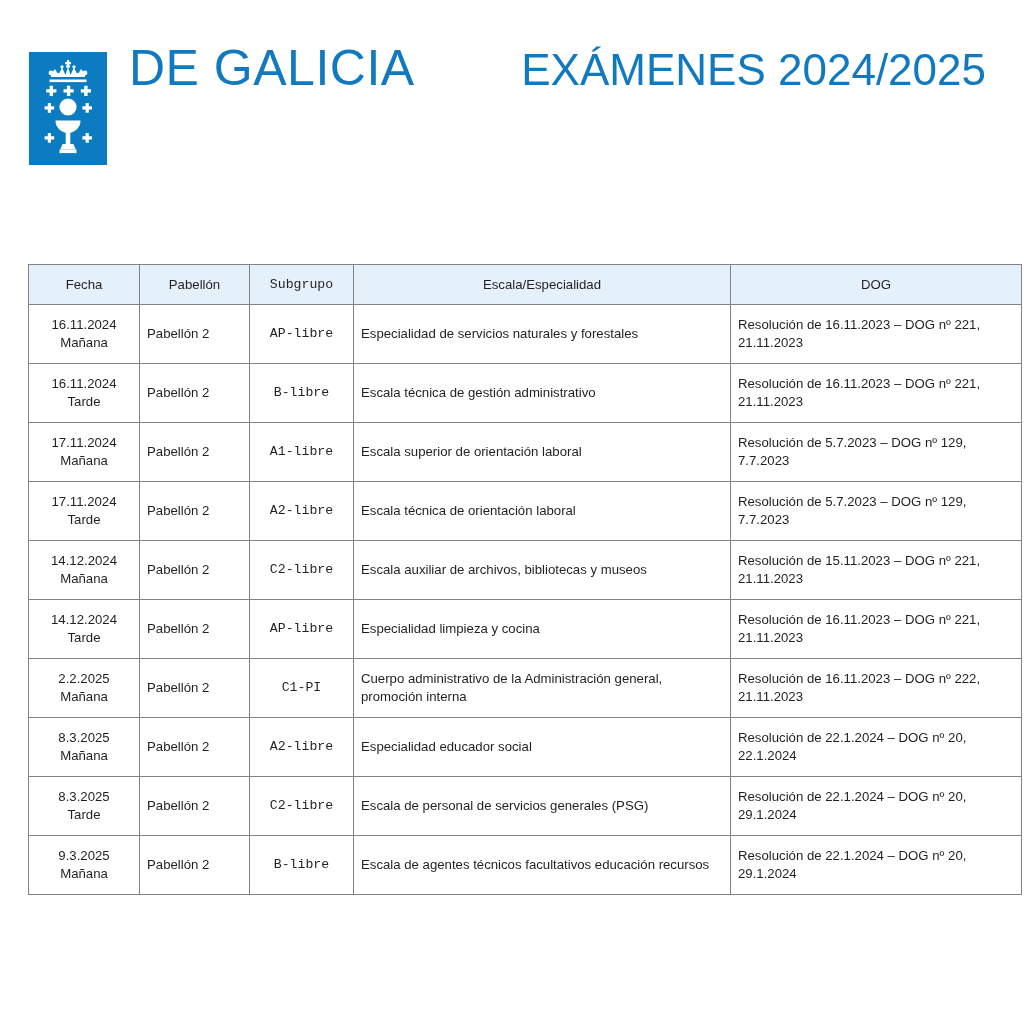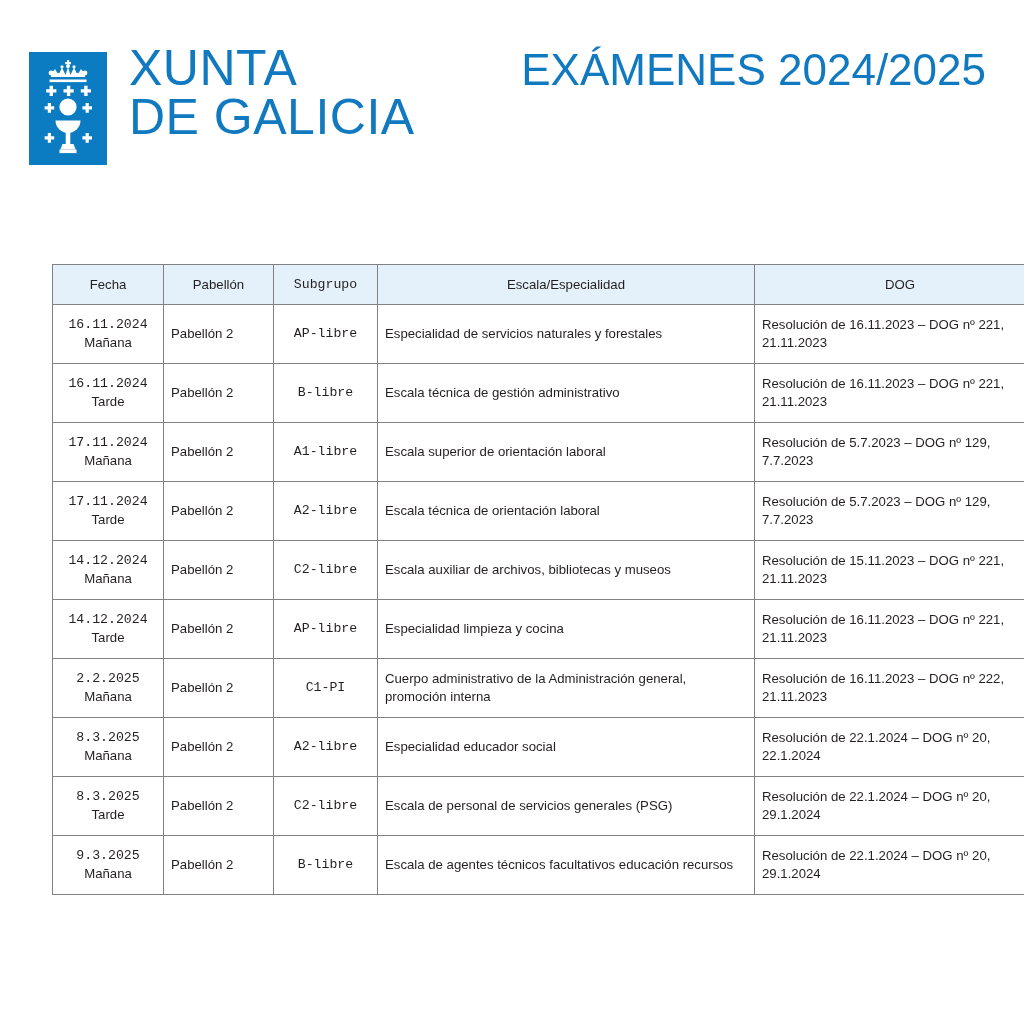--- a/index.html
+++ b/index.html
@@ -73,21 +73,21 @@
     font-size: 44px;
     font-weight: 400;
     display: block;
     margin-top: 2px;
     white-space: nowrap;
   }
 
   
   .table-wrap {
     position: absolute;
-    left: 52px;
+    left: 28px;
     top: 264px;
     width: 950px;
   }
 
   table.schedule {
     width: 950px;
     border-collapse: collapse;
     table-layout: fixed;
     background: #ffffff;
   }
@@ -110,21 +110,21 @@
   table.schedule tbody td {
     height: 48px;
     padding: 5px 7px;
   }
   .col-fecha   { width: 102px; text-align: center; }
   .col-pab     { width: 101px; }
   .col-sub     { width: 95px;  text-align: center; font-family: Liberation Mono, monospace; }
   .col-escala  { width: 368px; text-align: left; }
   .col-dog     { width: 282px; text-align: left; }
 
-  .cell-date-main { display: block; font-family: Liberation Mono, monospace; }
+  .cell-date-main { display: block; }
   .cell-date-turn { display: block; }
 </style>
 </head>
 <body>
 
 <div class="header">
 
   <div class="brand">
 
     <div class="emblem">
@@ -165,21 +165,20 @@
         </g>
 
         <g fill="#ffffff">
           <path d="M15.6 84.3h3.2v-3.2h3.2v3.2h3.2v3.2h-3.2v3.2h-3.2v-3.2h-3.2z"></path>
           <path d="M53.4 84.3h3.2v-3.2h3.2v3.2h3.2v3.2h-3.2v3.2h-3.2v-3.2h-3.2z"></path>
         </g>
       </svg>
     </div>
 
     <div class="brand-words">
-      <span>XUNTA</span>
       <span class="line2">DE GALICIA</span>
     </div>
   </div>
 
   <div class="title-block">
     <span class="title-sub">EXÁMENES 2024/2025</span>
   </div>
 </div>
 
 <div class="table-wrap">

